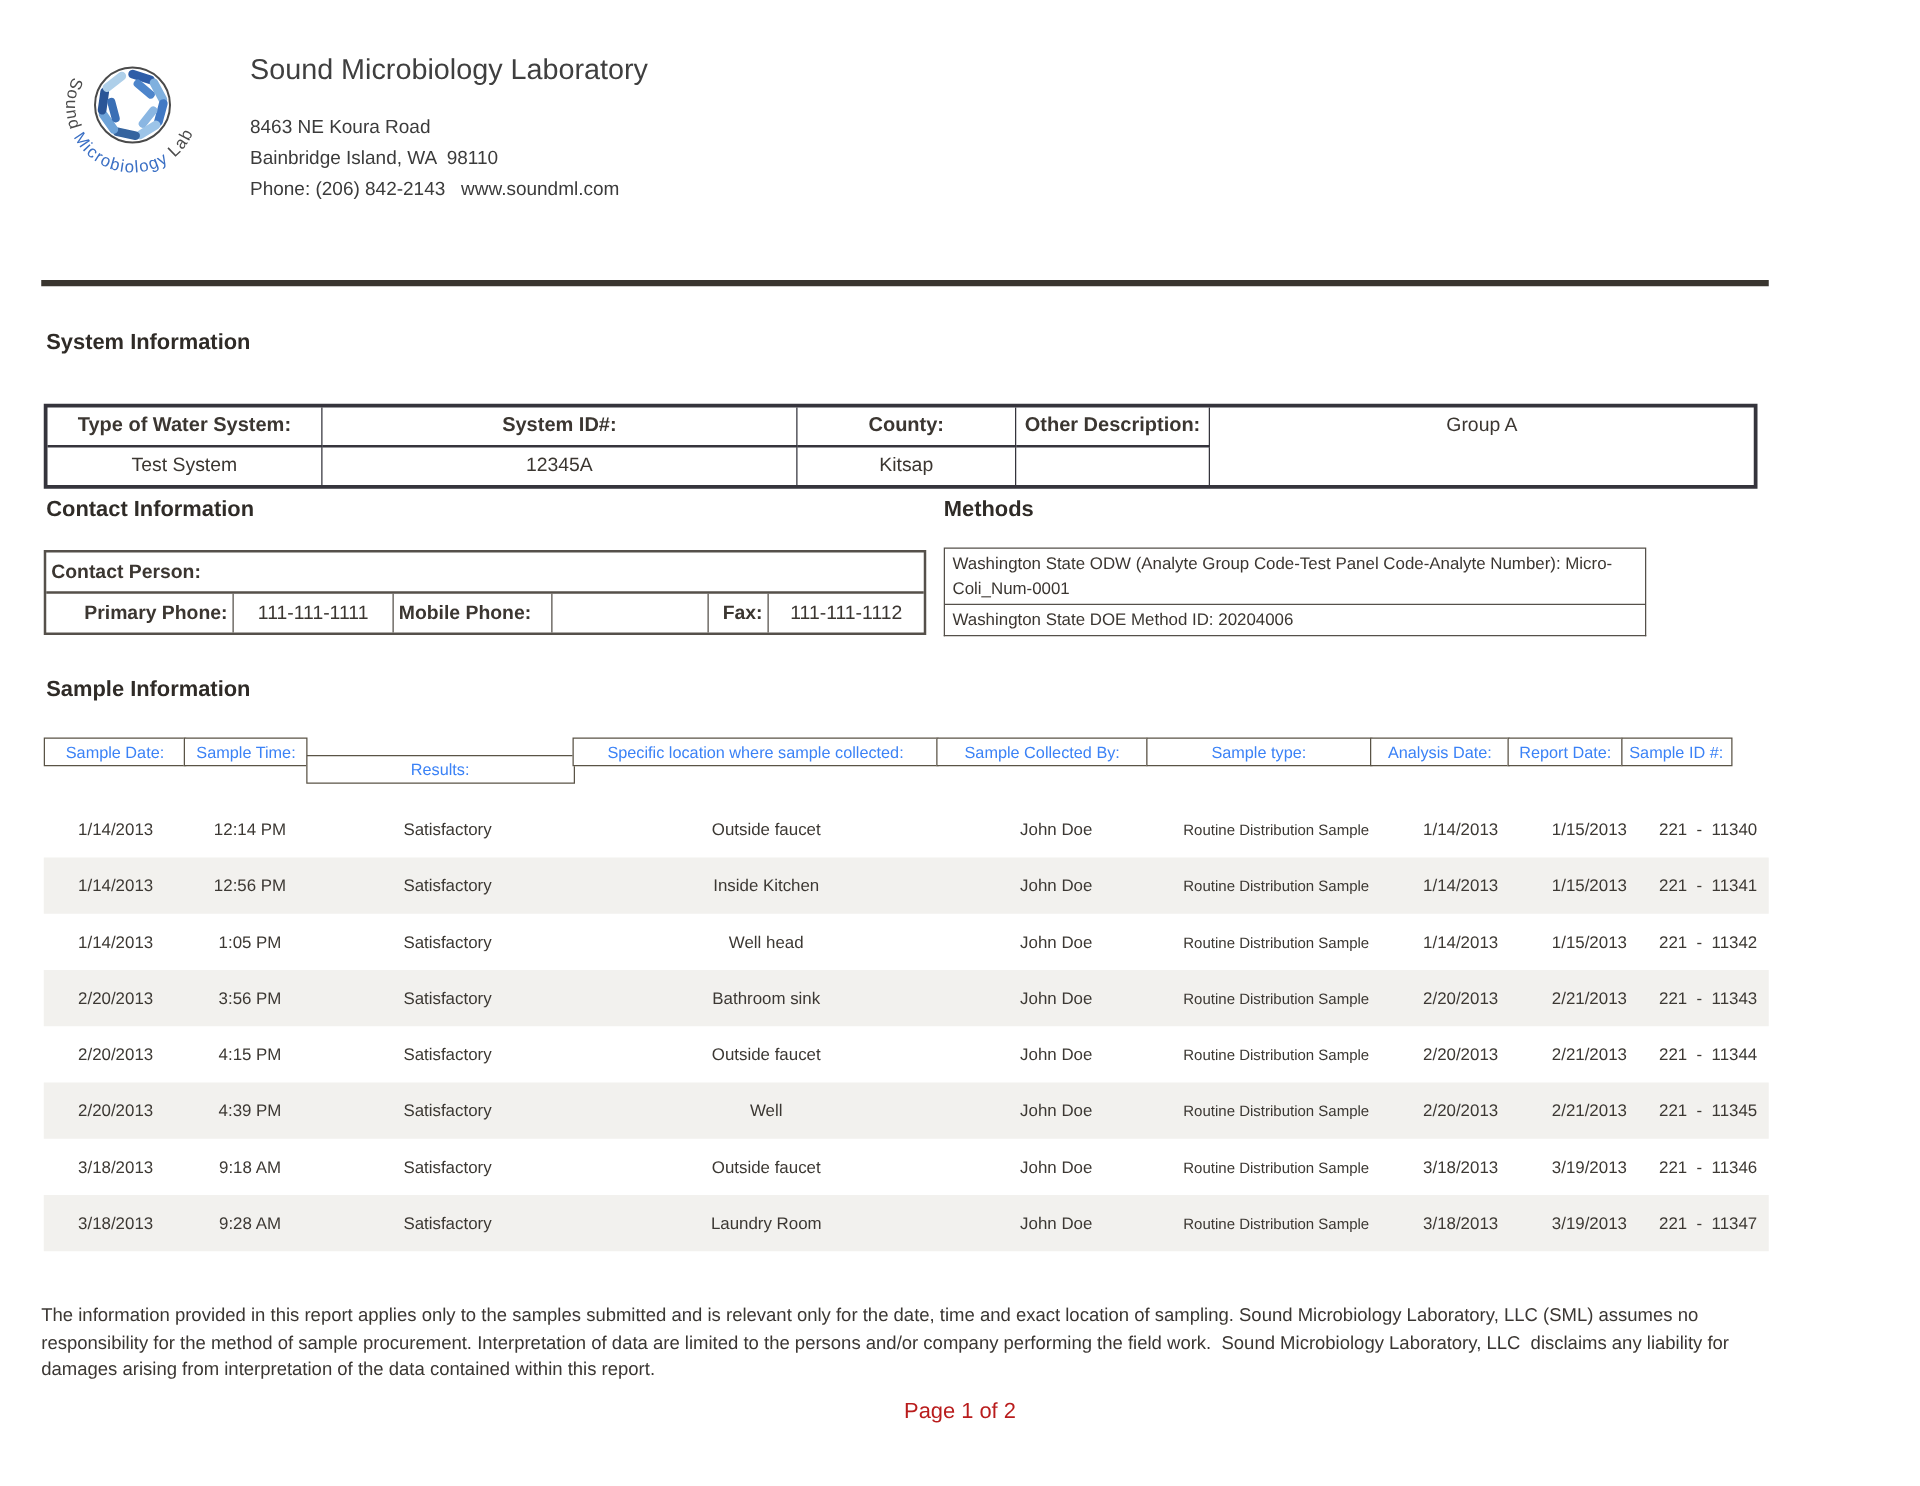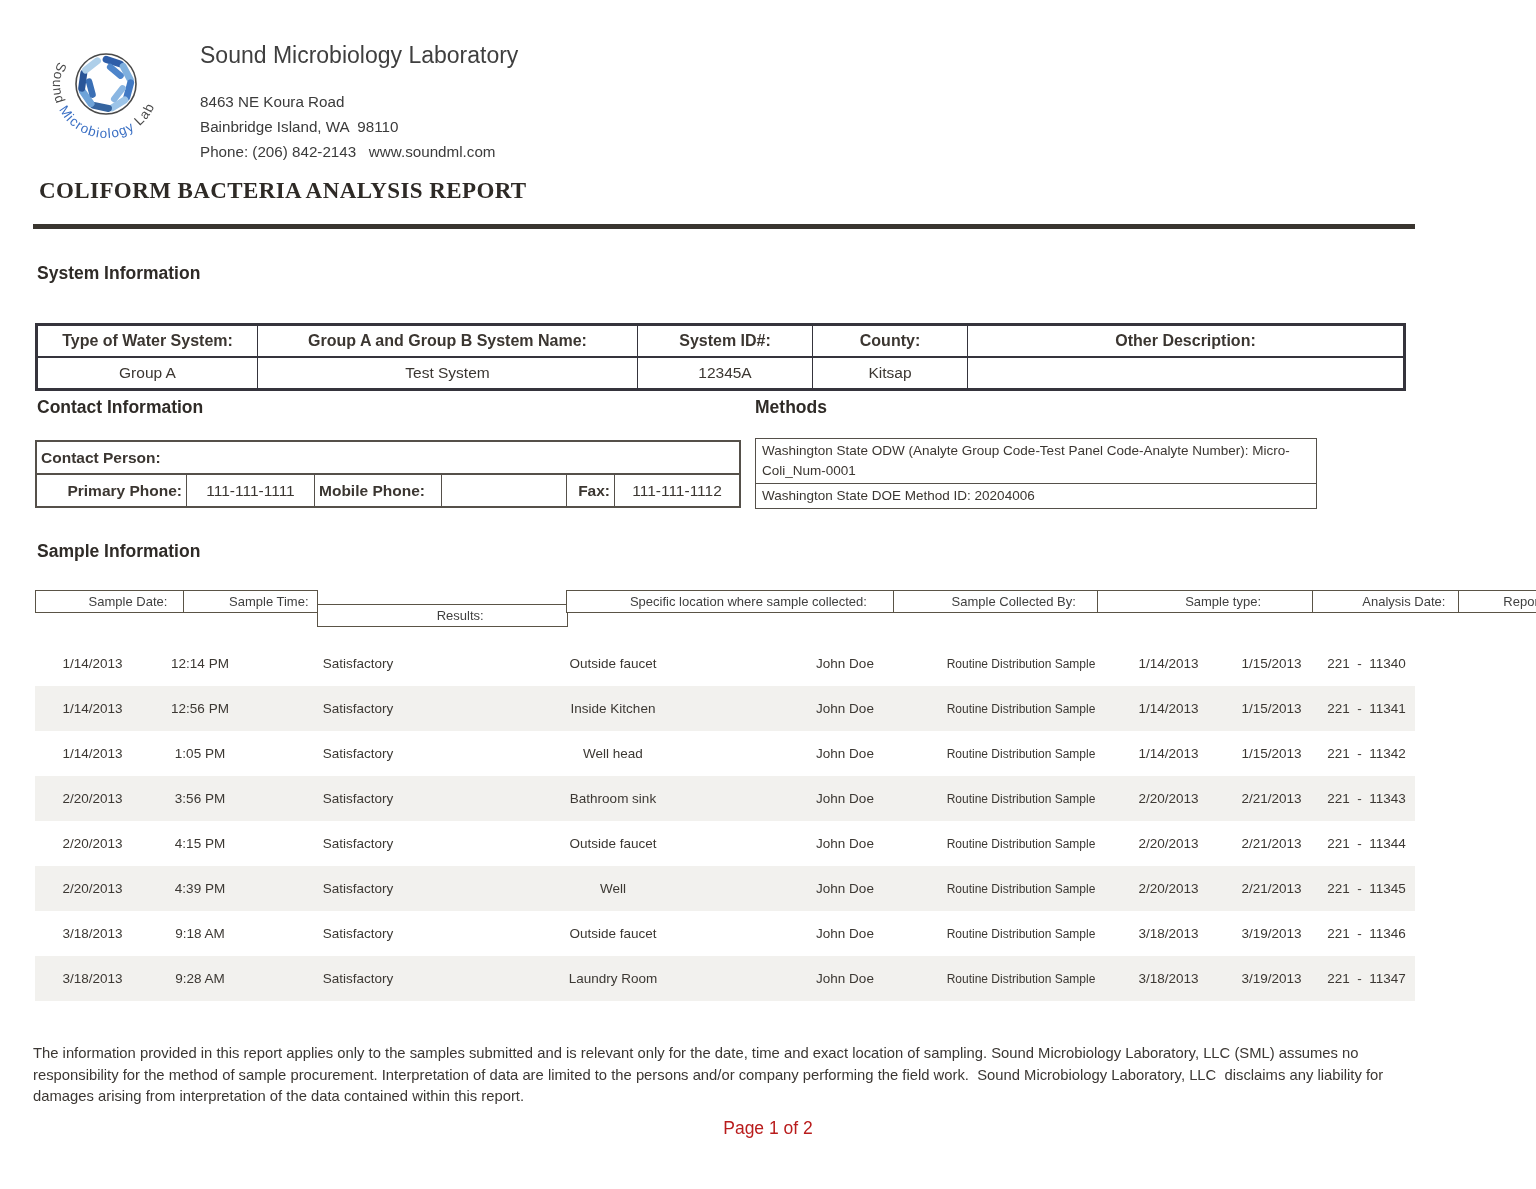--- a/index.html
+++ b/index.html
@@ -44,21 +44,21 @@
 
   
   .methods-boxes{position:absolute;left:755px;top:438px;width:562px;}
   .method-box{border:1.5px solid #55504a;font-size:13.5px;line-height:20px;
       padding:2px 6px;background:#fff;}
   .method-box + .method-box{border-top:none;}
 
   
   .sample-header-row{position:absolute;left:35px;top:590px;display:flex;}
   .sh-cell{border:1.7px solid #5a5346;margin-left:-1.7px;height:21px;line-height:21px;
-      text-align:center;font-size:13px;color:#404040;background:#fff;padding-left:36px;}
+      text-align:center;font-size:13px;color:#3b82f6;background:#fff;}
   .sh-cell:first-child{margin-left:0;}
 
   .sample-body{position:absolute;left:35px;top:641px;width:1380px;}
   .sample-row{display:flex;height:45px;align-items:center;}
   .sample-row.stripe{background:#f2f1ee;}
   .cell{text-align:center;font-size:13.5px;color:#3c3833;overflow:hidden;}
   .col-date{width:115px;}
   .col-time{width:100px;}
   .col-result{width:216px;}
   .col-location{width:294px;}
@@ -104,27 +104,25 @@
     </svg>
   </div>
 
   <div class="lab-info">
     <div class="lab-name">Sound Microbiology Laboratory</div>
     <div class="addr-line">8463 NE Koura Road</div>
     <div class="addr-line">Bainbridge Island, WA  98110</div>
     <div class="addr-line">Phone: (206) 842-2143   www.soundml.com</div>
   </div>
 
-  <div class="report-title">COLIFORM BACTERIA ANALYSIS REPORT</div>
   <div class="rule"></div>
 
   <div class="section-heading" style="left:37px;top:263px;">System Information</div>
   <div class="sys-table">
     <div class="sys-cell hdr">Type of Water System:</div>
-    <div class="sys-cell hdr">Group A and Group B System Name:</div>
     <div class="sys-cell hdr">System ID#:</div>
     <div class="sys-cell hdr">County:</div>
     <div class="sys-cell hdr">Other Description:</div>
     <div class="sys-cell">Group A</div>
     <div class="sys-cell">Test System</div>
     <div class="sys-cell">12345A</div>
     <div class="sys-cell">Kitsap</div>
     <div class="sys-cell"></div>
   </div>
 

